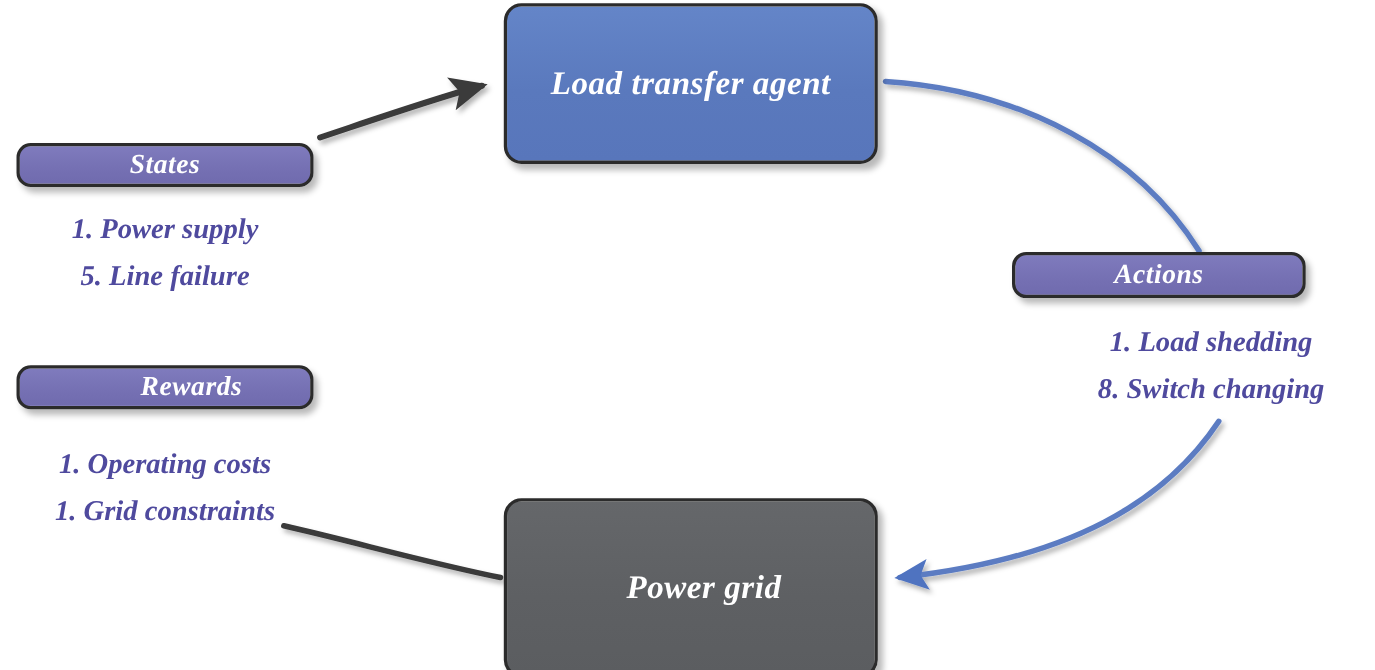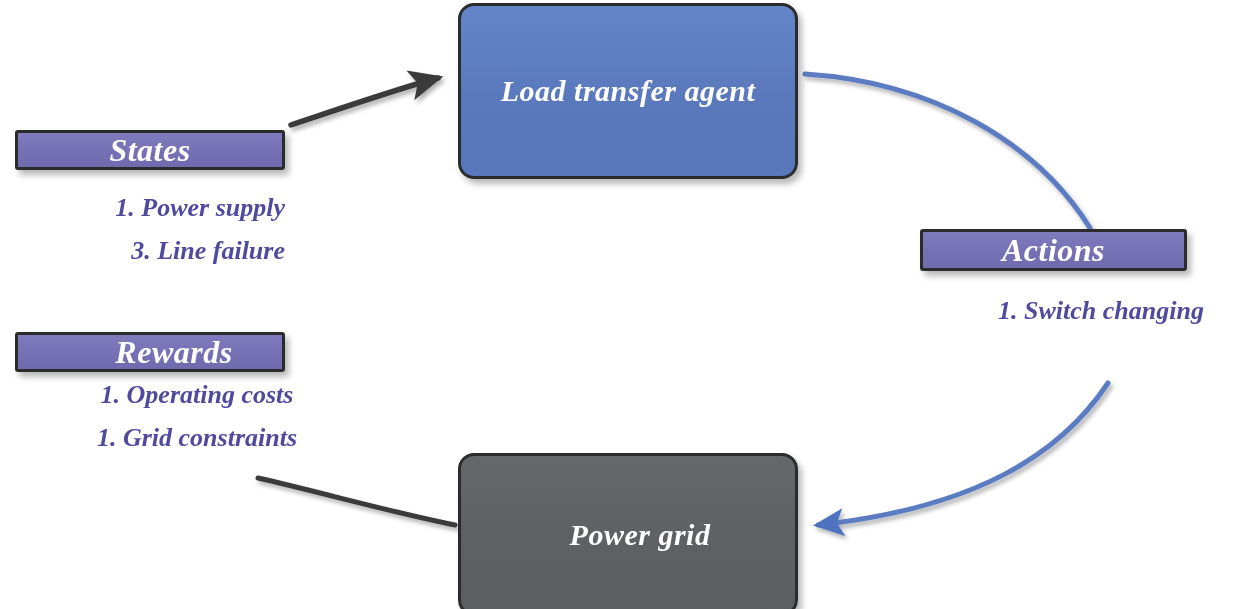--- a/index.html
+++ b/index.html
@@ -41,22 +41,22 @@
   .node.agent {
     background: linear-gradient(180deg, #6485c8 0%, #5a79bd 55%, #5876bb 100%);
   }
   .node.grid {
     background: linear-gradient(180deg, #65676a 0%, #5e6063 55%, #5b5d60 100%);
   }
 
   
   .node.pill {
     background: linear-gradient(180deg, #7f7bbd 0%, #7570b3 60%, #706bae 100%);
-    border-radius: 3px;
-    font-size: 32px;
+    border-radius: 13px;
+    font-size: 25px;
     text-align: right;
   }
 
   
   .list {
     position: absolute;
     color: #4f4a9e;
     font-weight: bold;
     font-style: italic;
     font-size: 26px;
@@ -104,47 +104,48 @@
 
     <g filter="url(#softshadow)">
       <path d="M 1108,383 C 1060,455 975,508 818,525" fill="none" stroke="#5b7cc2" stroke-width="5" stroke-linecap="round" marker-end="url(#head-blue)"></path>
     </g>
 
     <g filter="url(#softshadow)">
       <path d="M 455,525 C 390,512 320,492 258,478" fill="none" stroke="#3a3a3a" stroke-width="5" stroke-linecap="round"></path>
     </g>
   </svg>
 
-  <div class="node big agent" style="left:458px; top:3px; width:340px; height:176px;">
+  <div class="node big agent" style="left:458px; top:3px; width:340px; height:146px;">
     <span>Load  transfer  agent</span>
   </div>
 
   <div class="node big grid" style="left:458px; top:453px; width:340px; height:163px;padding-left:24px;">
     <span>Power  grid</span>
   </div>
 
   <div class="node pill" style="left:15px; top:130px; width:270px; height:40px;">
     <span>States</span>
   </div>
 
-  <div class="list center" style="left:15px; top:186px; width:270px;text-align:right;">
+  <div class="list center" style="left:15px; top:186px; width:270px;">
     <span class="list-item">1. Power supply</span>
-    <span class="list-item">3. Line  failure</span>
+    <span class="list-item">5. Line  failure</span>
   </div>
 
   <div class="node pill" style="left:15px; top:332px; width:270px; height:40px;padding-left:48px;">
     <span>Rewards</span>
   </div>
 
-  <div class="list center" style="left:0px; top:373px; width:300px;margin-left:47px;">
+  <div class="list center" style="left:0px; top:400px; width:300px;">
     <span class="list-item">1. Operating  costs</span>
     <span class="list-item">1. Grid  constraints</span>
   </div>
 
   <div class="node pill" style="left:920px; top:229px; width:267px; height:42px;">
     <span>Actions</span>
   </div>
 
   <div class="list center" style="left:955px; top:289px; width:292px;">
-    <span class="list-item">1. Switch  changing</span>
+    <span class="list-item">1. Load  shedding</span>
+    <span class="list-item">8. Switch  changing</span>
   </div>
 
 </div>
 
 </body></html>

